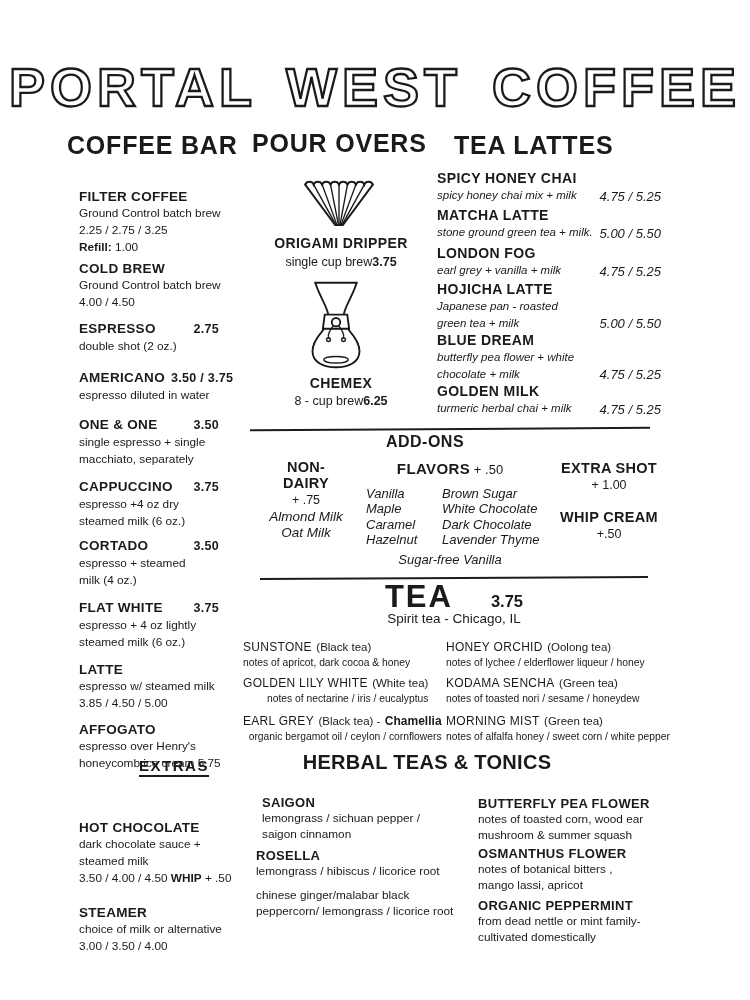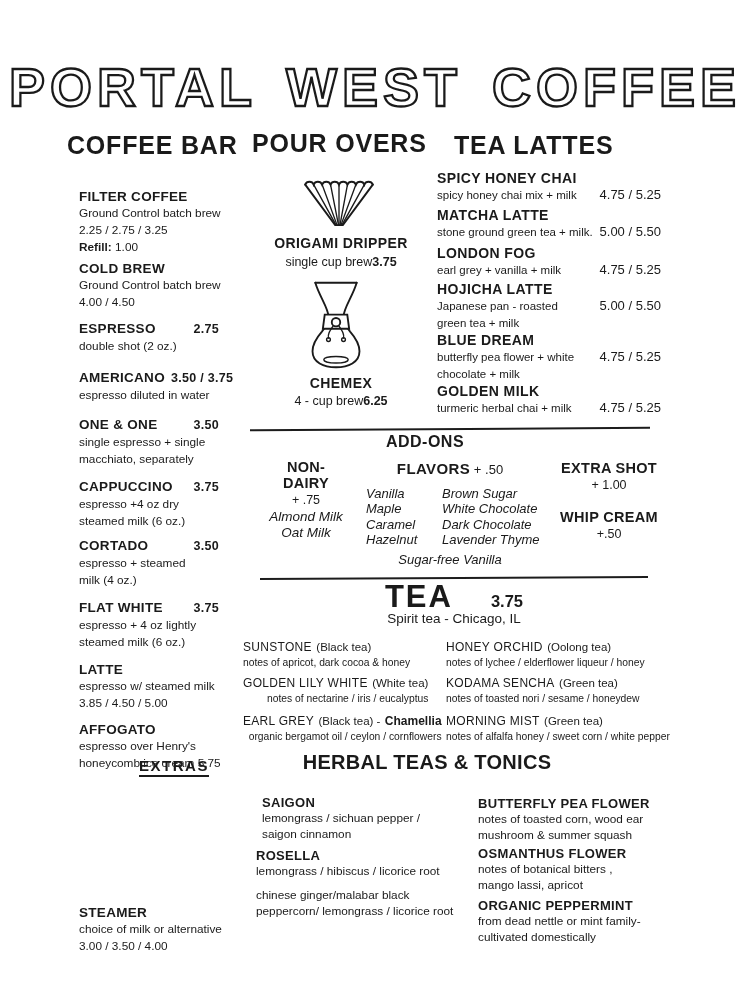--- a/index.html
+++ b/index.html
@@ -29,21 +29,21 @@
   .extras-heading span{font-size:15px;font-weight:800;letter-spacing:1.5px;
                        border-bottom:2px solid #1a1a1a;padding-bottom:1px;}
   
   .po-icon{position:absolute;}
   .po-text{position:absolute;left:253px;width:176px;text-align:center;}
   .po-name{font-weight:800;font-size:14px;letter-spacing:.4px;}
   .po-sub{font-size:12.5px;}
   
   .tl-item{position:absolute;left:437px;width:224px;}
   .tl-name{font-weight:800;font-size:14px;letter-spacing:.4px;line-height:17px;white-space:nowrap;}
-  .tl-row{display:flex;justify-content:space-between;align-items:flex-start;}
+  .tl-row{display:flex;justify-content:space-between;align-items:flex-end;font-style:italic;}
   .tl-desc{font-size:11.5px;line-height:16.5px;}
   .tl-price{font-size:13px;white-space:nowrap;flex-shrink:0;padding-left:4px;}
   
   .rule{position:absolute;border-top:2px solid #1c1c1c;height:0;}
   .rule-addons{left:250px;top:428px;width:400px;transform:rotate(-0.35deg);}
   .rule-tea{left:260px;top:577px;width:388px;transform:rotate(-0.3deg);}
   
   .ao-heading{position:absolute;left:330px;top:433px;width:190px;text-align:center;
               font-size:16px;font-weight:800;letter-spacing:.5px;}
   .ao-block{position:absolute;text-align:center;}
@@ -188,20 +188,30 @@
     <div class="cb-desc">
       <span class="line">espresso over Henry's</span>
       <span class="line">honeycomb ice cream 5.75</span>
     </div>
   </div>
 
   <div class="extras-heading">
     <span>EXTRAS</span>
   </div>
 
+  <div class="cb-item" style="top:797px">
+    <div class="cb-head">
+        <span class="cb-name">HOT CHOCOLATE</span>
+      </div>
+    <div class="cb-desc">
+      <span class="line">dark chocolate sauce +</span>
+      <span class="line">steamed milk</span>
+      <span class="line nowrap"><span>3.50 / 4.00 / 4.50</span> <b>WHIP</b> <span>+ .50</span></span>
+    </div>
+  </div>
 
   <div class="cb-item" style="top:882px">
     <div class="cb-head">
         <span class="cb-name">STEAMER</span>
       </div>
     <div class="cb-desc">
       <span class="line">choice of milk or alternative</span>
       <span class="line">3.00 / 3.50 / 4.00</span>
     </div>
   </div>
@@ -238,21 +248,21 @@
       <path d="M36,49 C40,55 42,58 41,62" stroke-width="1.5"></path>
       <circle cx="25" cy="63.5" r="2" stroke-width="1.5"></circle>
       <circle cx="41" cy="63.5" r="2" stroke-width="1.5"></circle>
       <ellipse cx="33" cy="85" rx="13" ry="3.5" stroke-width="1.5"></ellipse>
     </svg>
   </div>
   <div class="po-text" style="top:374px">
     <span class="po-name">CHEMEX</span>
   </div>
   <div class="po-text" style="top:391px">
-    <span class="po-sub">4 - cup brew</span><b class="po-sub">6.25</b>
+    <span class="po-sub">8 - cup brew</span><b class="po-sub">6.25</b>
   </div>
 
   <div class="tl-item" style="top:170px">
     <div class="tl-name">SPICY HONEY CHAI</div>
     <div class="tl-row">
       <div class="tl-desc">
           <span class="line">spicy honey chai mix + milk</span>
         </div>
       <div class="tl-price">4.75 / 5.25</div>
     </div>

